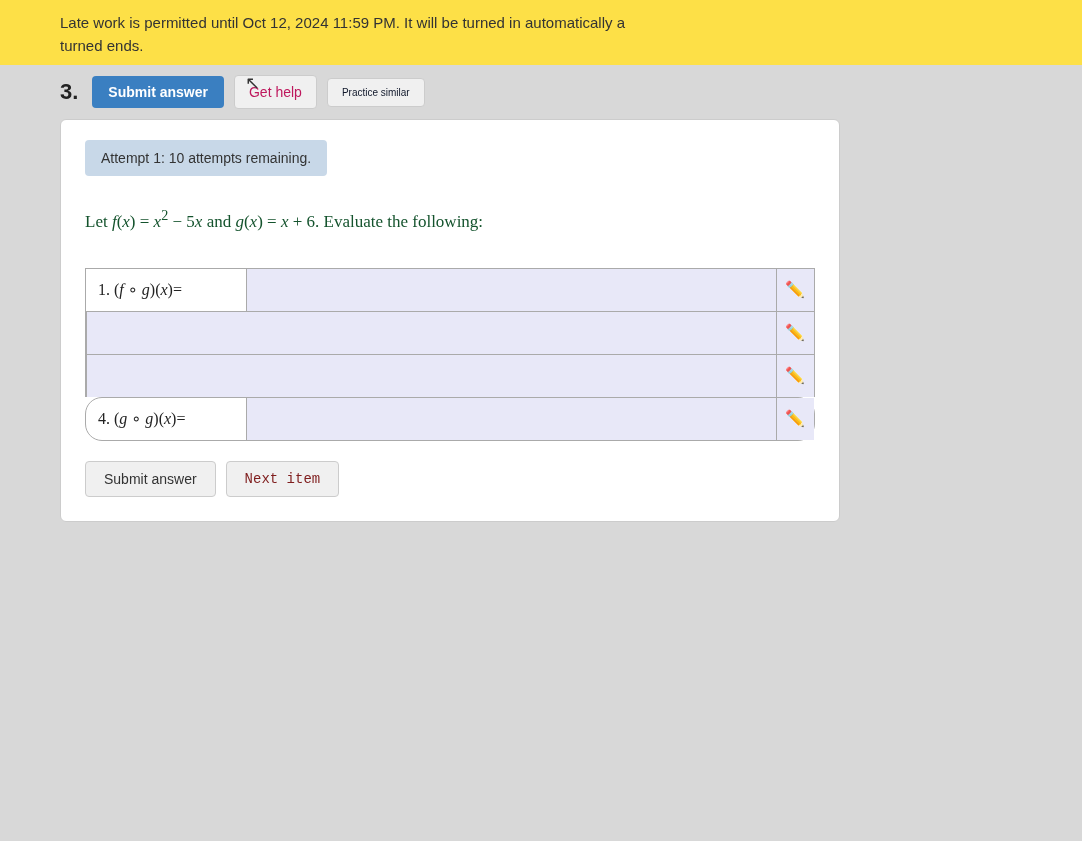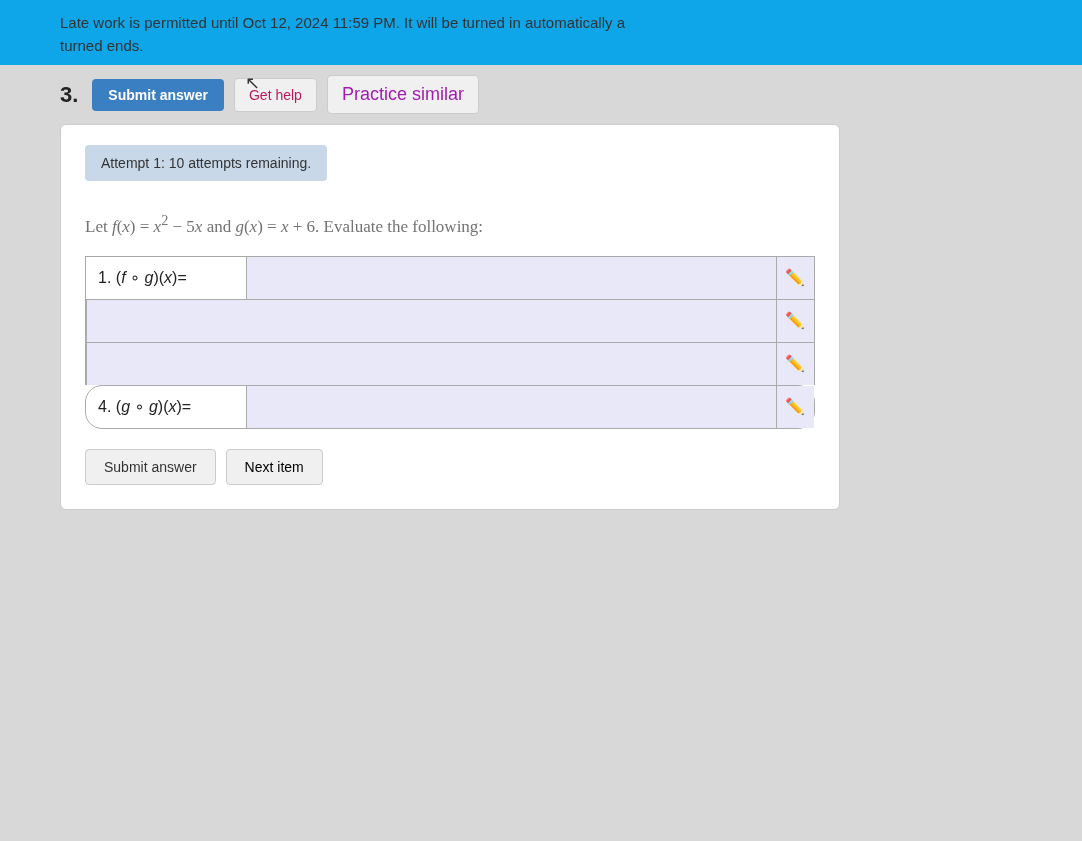--- a/index.html
+++ b/index.html
@@ -18,21 +18,21 @@
     }
 
     .page-container {
       width: 1082px;
       min-height: 841px;
       background-color: #d8d8d8;
       position: relative;
     }
 
     .top-notice {
-      background-color: #0ea5e9;
+      background-color: #fde047;
       padding: 12px 60px 8px 60px;
       font-family: Arial, sans-serif;
       font-size: 15px;
       color: #333;
       line-height: 1.5;
     }
 
     .question-section {
       padding: 10px 60px 20px 60px;
       display: flex;
@@ -74,24 +74,24 @@
       padding: 8px 14px;
       font-size: 14px;
       font-family: Arial, sans-serif;
       border-radius: 4px;
       cursor: pointer;
       text-align: center;
     }
 
     .btn-practice-similar {
       background-color: #f0f0f0;
-      color: #a21caf;
+      color: #0f172a;
       border: 1px solid #ccc;
       padding: 8px 14px;
-      font-size: 18px;
+      font-size: 10px;
       font-family: Arial, sans-serif;
       border-radius: 4px;
       cursor: pointer;
     }
 
     .question-card {
       background-color: #ffffff;
       border: 1px solid #ccc;
       border-radius: 6px;
       padding: 20px 24px 24px 24px;
@@ -105,22 +105,22 @@
       font-family: Arial, sans-serif;
       font-size: 14px;
       color: #333;
       display: inline-block;
       margin-bottom: 28px;
     }
 
     .problem-statement {
       font-family: Georgia, 'Times New Roman', serif;
       font-size: 17px;
-      color: #737373;
-      margin-bottom: 16px;
+      color: #14532d;
+      margin-bottom: 33px;
       line-height: 1.6;
     }
 
     .problems-list {
       display: flex;
       flex-direction: column;
       gap: 0;
       margin-bottom: 20px;
     }
 
@@ -131,21 +131,21 @@
       border: 1px solid #aaa;
       border-bottom: none;
     }
 
     .problem-row:last-child {
       border-bottom: 1px solid #aaa;
       border-radius: 17px;
     }
 
     .problem-label {
-      font-family: Liberation Sans, sans-serif;
+      font-family: Liberation Serif, serif;
       font-size: 16px;
       color: #222;
       padding: 10px 12px;
       min-width: 160px;
       white-space: nowrap;
     }
 
     .problem-input {
       flex: 1;
       background-color: #e8e8f8;
@@ -188,25 +188,25 @@
       border: 1px solid #ccc;
       padding: 9px 18px;
       font-size: 14px;
       font-family: Arial, sans-serif;
       border-radius: 4px;
       cursor: pointer;
     }
 
     .btn-next-item {
       background-color: #f0f0f0;
-      color: #000000;
+      color: #7f1d1d;
       border: 1px solid #ccc;
       padding: 9px 18px;
       font-size: 14px;
-      font-family: Liberation Sans, sans-serif;
+      font-family: Liberation Mono, monospace;
       border-radius: 4px;
       cursor: pointer;
     }
 
     .cursor-arrow {
       position: absolute;
       top: 72px;
       left: 245px;
       font-size: 18px;
       color: #333;

